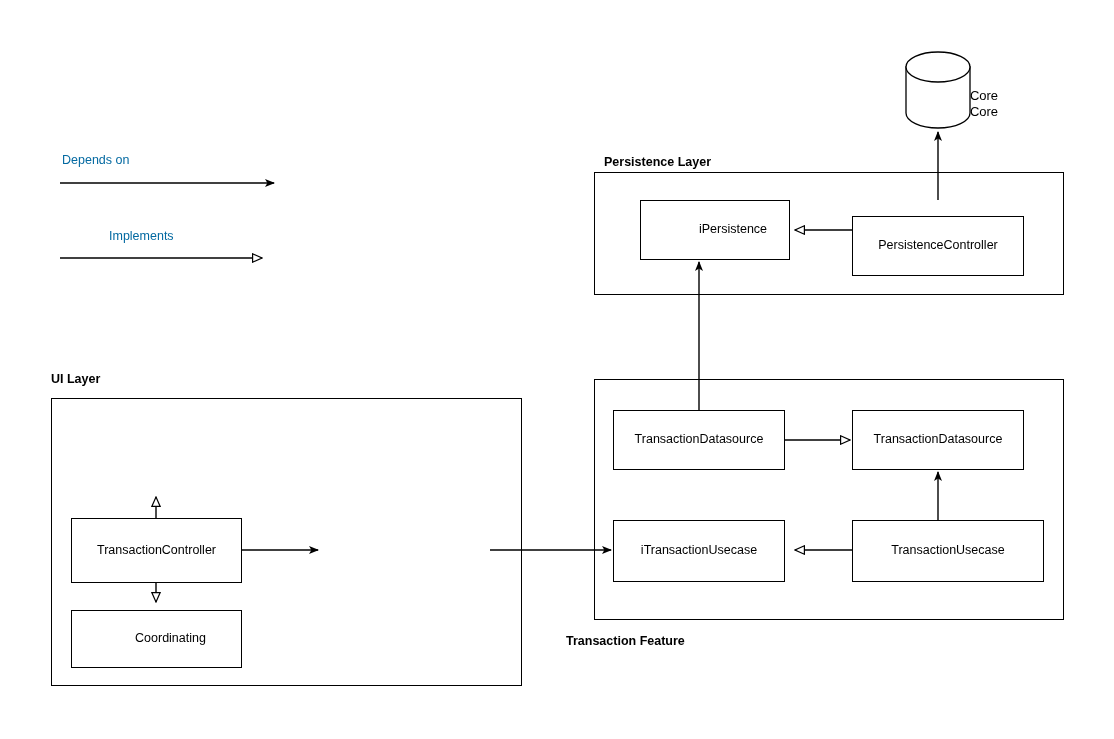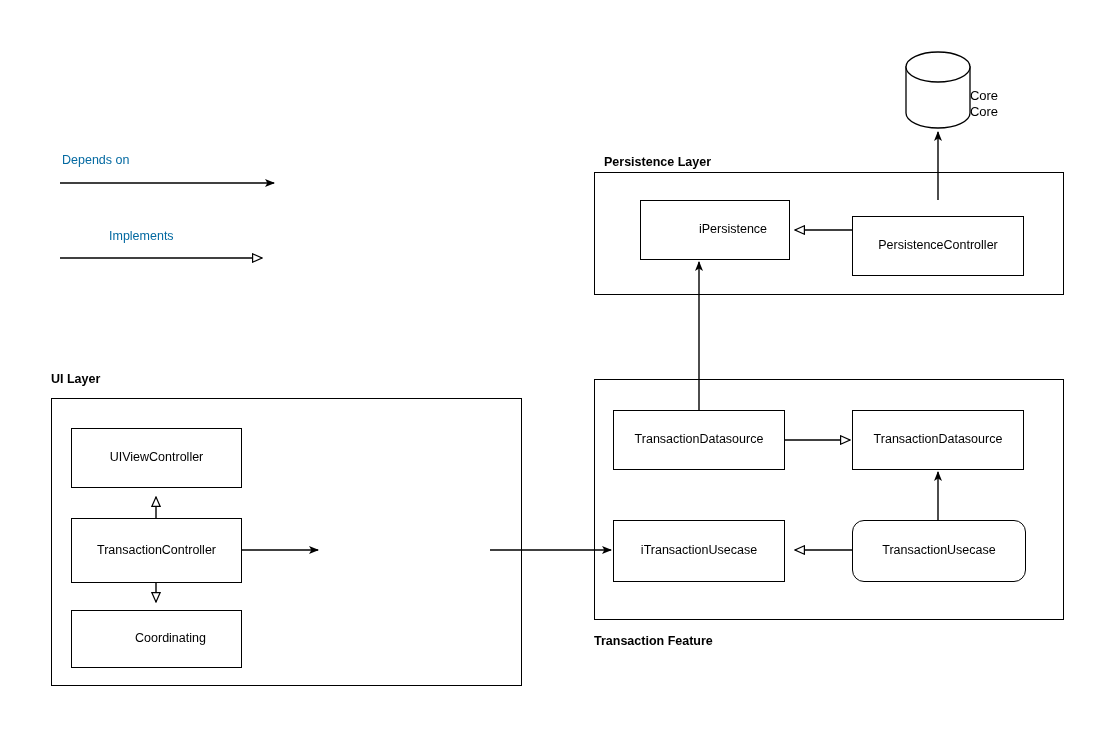--- a/index.html
+++ b/index.html
@@ -130,45 +130,42 @@
     <span class="node-label">iPersistence</span>
   </div>
 
   <div class="node-box" style="left:852px; top:200px; width:172px; height:60px;margin-top:16px;">
     <span class="node-label">PersistenceController</span>
   </div>
 
   <div class="group-title" style="left:51px; top:372px;">UI Layer</div>
   <div class="group-box" style="left:51px; top:398px; width:471px; height:288px;"></div>
 
-  <div class="node-box" style="left:71px; top:428px; width:171px; height:60px;">
-    <span class="node-label">UIViewController</span>
-  </div>
 
   <div class="node-box" style="left:71px; top:518px; width:171px; height:65px;justify-content:center;">
     <span class="node-label">TransactionController</span>
   </div>
 
   <div class="node-box" style="left:71px; top:610px; width:171px; height:58px;padding-left:28px;">
     <span class="node-label">Coordinating</span>
   </div>
 
 
   <div class="group-box" style="left:594px; top:379px; width:470px; height:241px;"></div>
-  <div class="group-title" style="left:594px; top:634px;">Transaction Feature</div>
+  <div class="group-title" style="left:566px; top:634px;">Transaction Feature</div>
 
   <div class="node-box" style="left:613px; top:410px; width:172px; height:60px;">
     <span class="node-label">TransactionDatasource</span>
   </div>
 
   <div class="node-box" style="left:613px; top:520px; width:172px; height:62px;">
     <span class="node-label">iTransactionUsecase</span>
   </div>
 
   <div class="node-box" style="left:852px; top:410px; width:172px; height:60px;">
     <span class="node-label">TransactionDatasource</span>
   </div>
 
-  <div class="node-box" style="left:852px; top:520px; width:174px; height:62px;border-radius:12px;">
+  <div class="node-box" style="left:852px; top:520px; width:192px; height:62px;">
     <span class="node-label">TransactionUsecase</span>
   </div>
 
 </div>
 
 </body></html>

